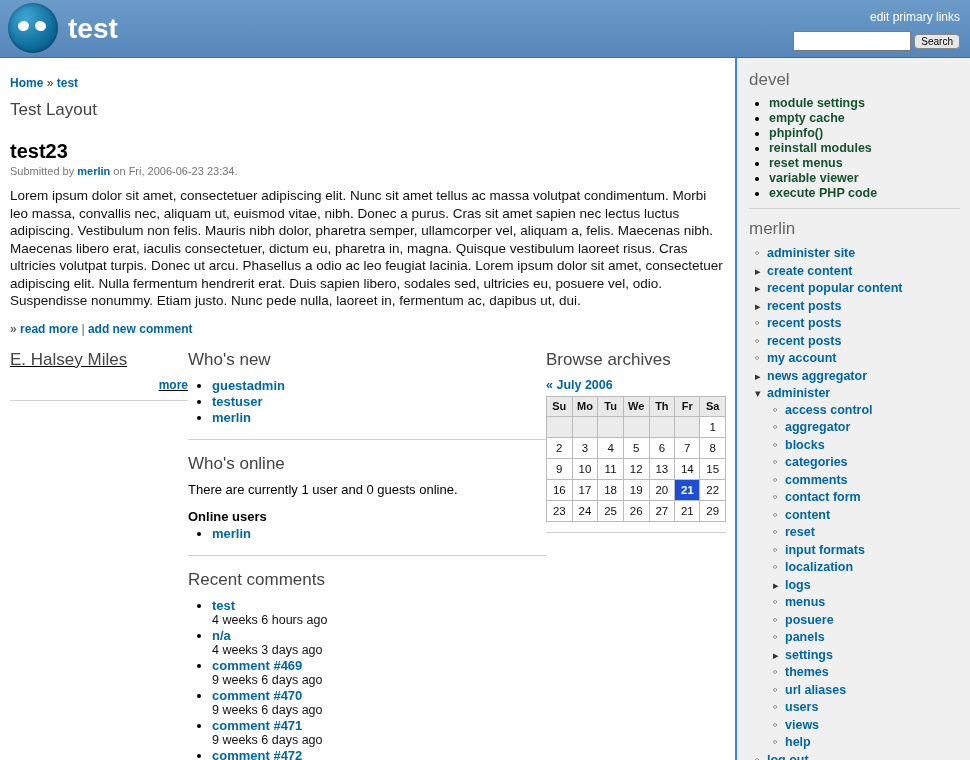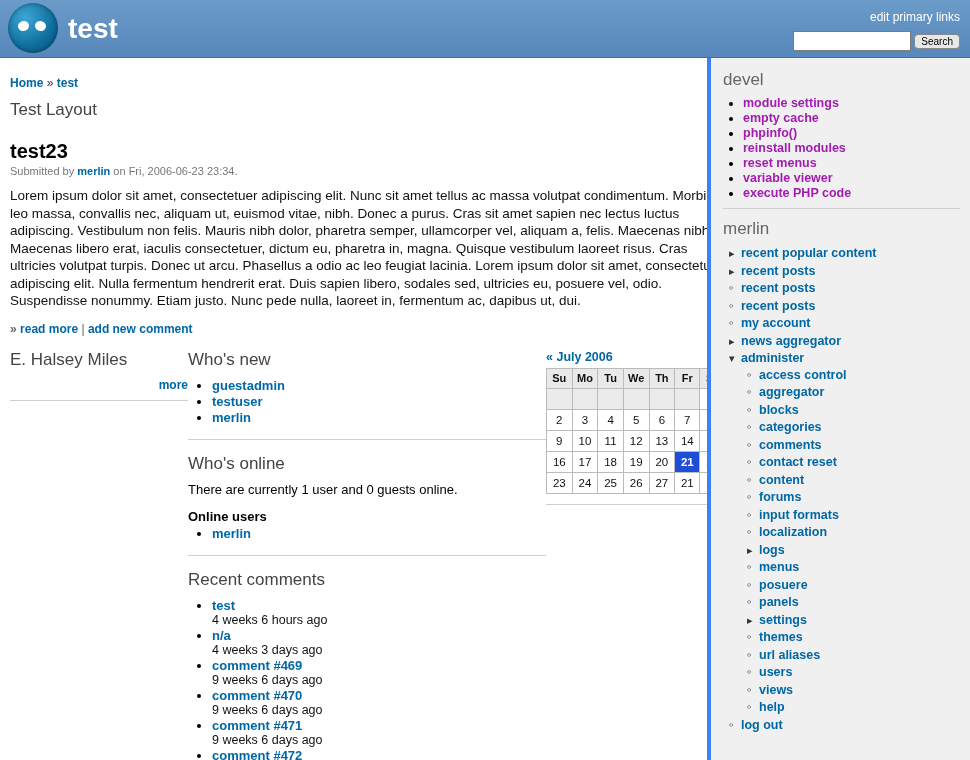--- a/index.html
+++ b/index.html
@@ -99,24 +99,24 @@
     position: absolute;
     left: 0; top: 0;
     width: 735px;
     height: 702px;
     padding: 8px 8px 0 10px;
     box-sizing: border-box;
   }
   .sidebar {
     position: absolute;
     right: 0; top: 0;
-    width: 263px;
+    width: 235px;
     height: 702px;
     background: #f0f0f0;
-    border-left: 4px solid #3b82f6;
+    border-left: 2px solid #3b82f6;
     box-sizing: border-box;
     padding: 8px 10px 0 12px;
     overflow: hidden;
   }
 
   
   .breadcrumb {
     font-size: 12px;
     padding-top: 10px;
     color: #333;
@@ -158,20 +158,21 @@
 
   
   .blocks {
     position: relative;
     margin-top: 6px;
   }
   .col-left {
     position: absolute;
     left: 0; top: 0;
     width: 178px;
+    text-decoration: underline;
   }
   .col-mid {
     position: absolute;
     left: 178px; top: 0;
     width: 358px;
   }
   .col-right {
     position: absolute;
     left: 536px; top: 0;
     width: 190px;
@@ -266,21 +267,21 @@
   }
   ul.side-list {
     margin: 0 0 6px 0;
     padding-left: 20px;
     list-style: disc;
   }
   ul.side-list li {
     font-size: 12.5px;
     margin-bottom: 1px;
   }
-  ul.side-list li a { color: #a21caf; font-weight: bold; }
+  ul.side-list li a { color: #14532d; font-weight: bold; }
   .side-hr {
     border-top: 1px solid #cfcfcf;
     margin: 8px 0 10px 0;
   }
   ul.menu-tree, ul.menu-tree ul {
     margin: 0;
     padding-left: 18px;
     list-style: none;
   }
   ul.menu-tree li {
@@ -420,20 +421,21 @@
             </li>
             <li class="comment-item">
               <a href="#">comment #472</a>
             </li>
           </ul>
         </div>
 
       </div>
 
       <div class="col-right">
+        <h2 class="block-title">Browse archives</h2>
         <div class="cal-nav">
           <a href="#">«</a>
           <a href="#">July 2006</a>
         </div>
         <table class="calendar">
           <thead>
             <tr>
               <th>Su</th>
               <th>Mo</th>
               <th>Tu</th>
@@ -506,37 +508,39 @@
       <li><a href="#">phpinfo()</a></li>
       <li><a href="#">reinstall modules</a></li>
       <li><a href="#">reset menus</a></li>
       <li><a href="#">variable viewer</a></li>
       <li><a href="#">execute PHP code</a></li>
     </ul>
     <div class="side-hr"></div>
 
     <h2 class="side-title">merlin</h2>
     <ul class="menu-tree">
+      <li class="bullet-circle"><a href="#">administer site</a></li>
+      <li class="bullet-collapsed"><a href="#">create content</a></li>
       <li class="bullet-collapsed"><a href="#">recent popular content</a></li>
       <li class="bullet-collapsed"><a href="#">recent posts</a></li>
       <li class="bullet-circle"><a href="#">recent posts</a></li>
       <li class="bullet-circle"><a href="#">recent posts</a></li>
       <li class="bullet-circle"><a href="#">my account</a></li>
       <li class="bullet-collapsed"><a href="#">news aggregator</a></li>
       <li class="bullet-expanded">
         <a href="#">administer</a>
         <ul class="menu-tree">
           <li class="bullet-circle"><a href="#">access control</a></li>
           <li class="bullet-circle"><a href="#">aggregator</a></li>
           <li class="bullet-circle"><a href="#">blocks</a></li>
           <li class="bullet-circle"><a href="#">categories</a></li>
           <li class="bullet-circle"><a href="#">comments</a></li>
-          <li class="bullet-circle"><a href="#">contact reset</a></li>
+          <li class="bullet-circle"><a href="#">contact form</a></li>
           <li class="bullet-circle"><a href="#">content</a></li>
-          <li class="bullet-circle"><a href="#">forums</a></li>
+          <li class="bullet-circle"><a href="#">reset</a></li>
           <li class="bullet-circle"><a href="#">input formats</a></li>
           <li class="bullet-circle"><a href="#">localization</a></li>
           <li class="bullet-collapsed"><a href="#">logs</a></li>
           <li class="bullet-circle"><a href="#">menus</a></li>
           <li class="bullet-circle"><a href="#">posuere</a></li>
           <li class="bullet-circle"><a href="#">panels</a></li>
           <li class="bullet-collapsed"><a href="#">settings</a></li>
           <li class="bullet-circle"><a href="#">themes</a></li>
           <li class="bullet-circle"><a href="#">url aliases</a></li>
           <li class="bullet-circle"><a href="#">users</a></li>

